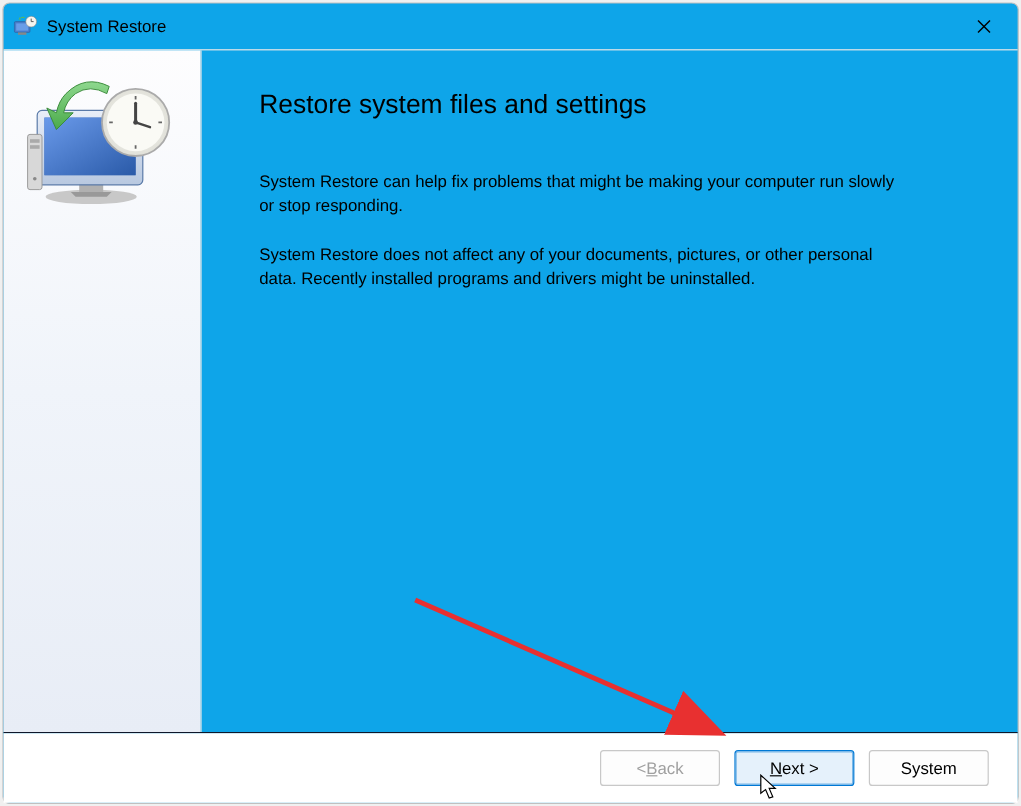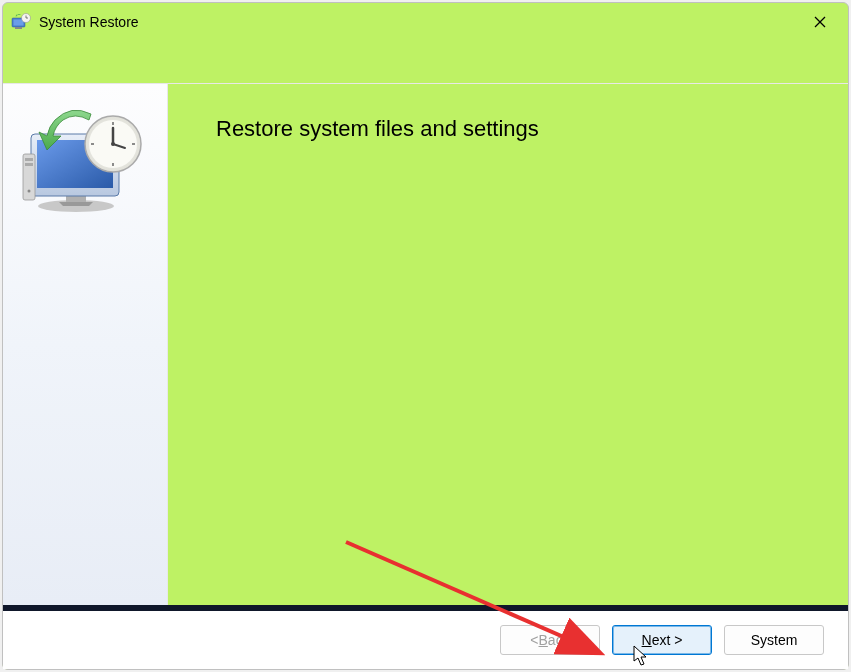--- a/index.html
+++ b/index.html
@@ -13,21 +13,21 @@
       background: #f0f0f0;
       width: 851px;
       height: 672px;
       overflow: hidden;
     }
     
     .dialog {
       width: 847px;
       height: 668px;
       margin: 2px;
-      background: #bef264;
+      background: #0ea5e9;
       border: 1px solid #c0c0c0;
       border-radius: 6px;
       display: flex;
       flex-direction: column;
       position: relative;
     }
     
     .titlebar {
       height: 38px;
       display: flex;
@@ -61,22 +61,21 @@
       justify-content: center;
       cursor: pointer;
       font-size: 14px;
       color: #000;
     }
     
     .content-area {
       flex: 1;
       display: flex;
       border-top: 1px solid #e8e8e8;
-      border-bottom: 6px solid #0f172a;
-      margin-top: 42px;
+      border-bottom: 1px solid #0f172a;
     }
     
     .sidebar {
       width: 165px;
       background: linear-gradient(to bottom, #fdfdfe 0%, #f0f4fa 50%, #e8edf6 100%);
       border-right: 1px solid #e8e8e8;
       padding: 22px 18px;
     }
     
     .restore-icon {
@@ -235,20 +234,22 @@
               <stop offset="0" stop-color="#8ed88e"></stop>
               <stop offset="1" stop-color="#4aaa4a"></stop>
             </linearGradient>
           </defs>
         </svg>
       </div>
     </div>
 
     <div class="main-content">
       <h1 class="heading">Restore system files and settings</h1>
+      <p class="paragraph">System Restore can help fix problems that might be making your computer run slowly or stop responding.</p>
+      <p class="paragraph">System Restore does not affect any of your documents, pictures, or other personal data. Recently installed programs and drivers might be uninstalled.</p>
 
       <svg class="arrow-annotation" style="left:170px; top:450px;" width="280" height="130" viewBox="0 0 280 130">
         <defs>
           <marker id="arrowhead" markerWidth="12" markerHeight="10" refX="10" refY="5" orient="auto">
             <polygon points="0 0, 12 5, 0 10" fill="#e83030"></polygon>
           </marker>
         </defs>
         <line x1="8" y1="8" x2="260" y2="118" stroke="#e83030" stroke-width="4" marker-end="url(#arrowhead)"></line>
       </svg>
     </div>

